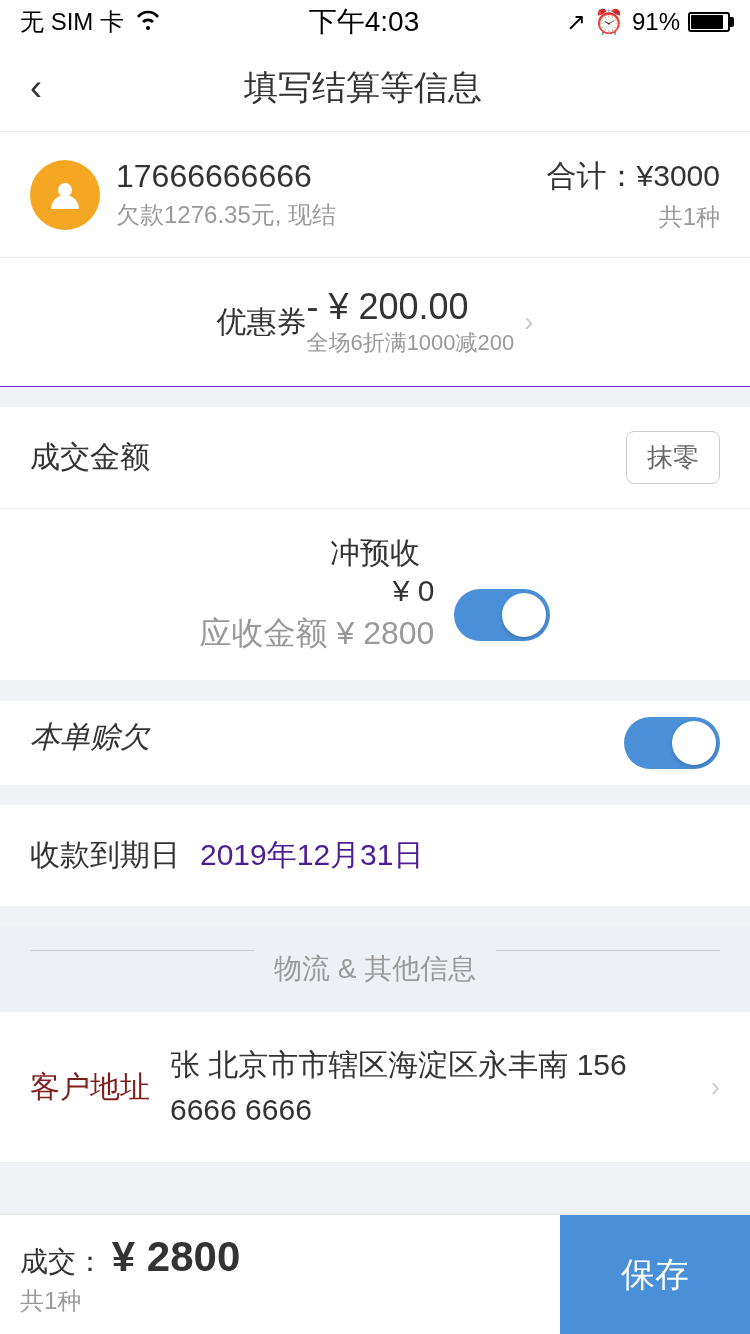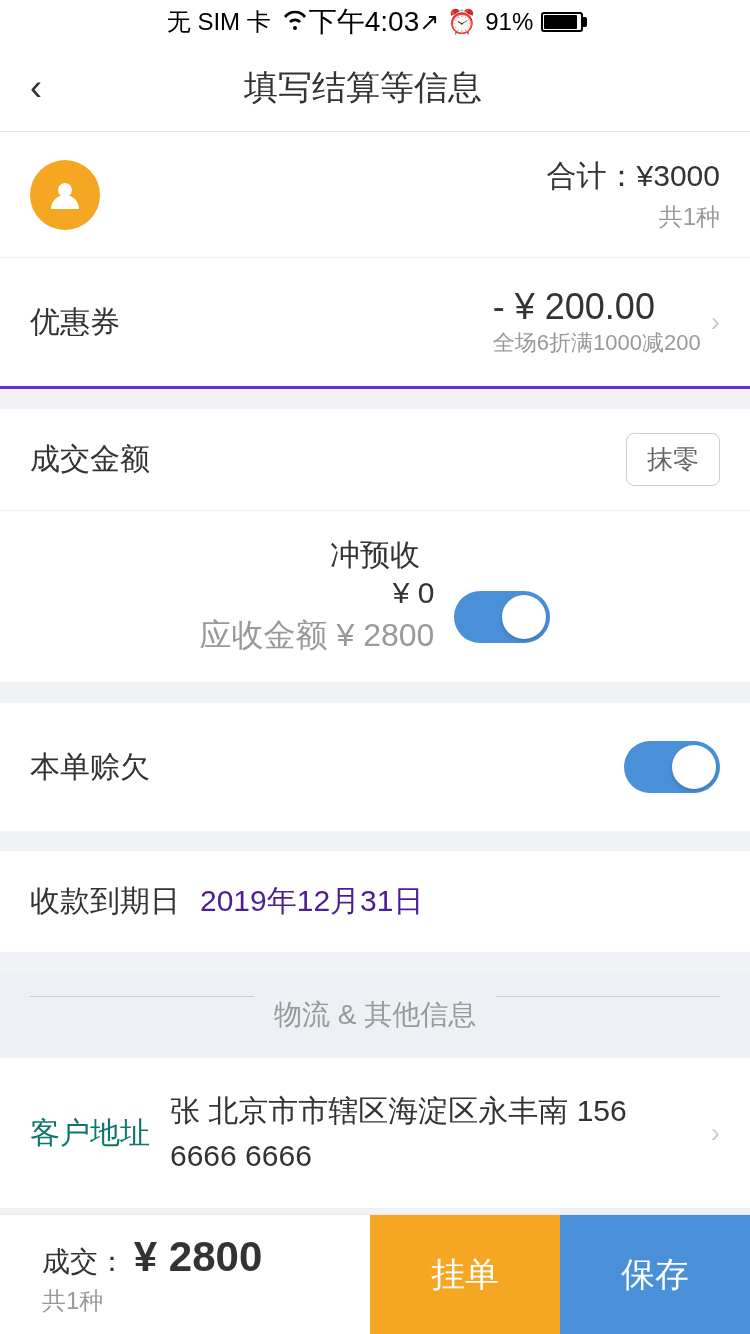--- a/index.html
+++ b/index.html
@@ -13,21 +13,21 @@
       color: #333;
       position: relative;
     }
 
     
     .status-bar {
       height: 44px;
       background: #fff;
       display: flex;
       align-items: center;
-      justify-content: center;
+      justify-content: space-between;
       padding: 0 20px;
       font-size: 24px;
       color: #000;
     }
     .status-left { display: flex; align-items: center; gap: 10px; }
     .status-center { font-size: 28px; font-weight: 500; }
     .status-right { display: flex; align-items: center; gap: 8px; font-size: 24px; }
     .battery-icon {
       width: 42px; height: 20px; border: 2px solid #000; border-radius: 3px; position: relative; display: inline-block;
     }
@@ -90,23 +90,23 @@
     .total-count { font-size: 24px; color: #999; margin-top: 4px; }
 
     
     .section-gap { height: 20px; background: #f0f2f5; }
 
     
     .coupon-row {
       display: flex;
       align-items: center;
       padding: 28px 30px;
-      justify-content: space-between;
-      background: #fff;
-      border-bottom: 3px solid #6d28d9;
+      justify-content: center;
+      background: #fff;
+      border-bottom: 1px solid #6d28d9;
     }
     .coupon-label { font-size: 30px; color: #333; }
     .coupon-right { display: flex; align-items: center; gap: 10px; }
     .coupon-discount { font-size: 36px; color: #333; font-weight: 500; }
     .coupon-desc { font-size: 22px; color: #999; text-align: right; }
     .chevron-icon { color: #ccc; font-size: 28px; }
 
     
     .amount-row {
       display: flex;
@@ -153,24 +153,24 @@
       width: 44px; height: 44px;
       border-radius: 50%; background: #fff;
       top: 4px; right: 4px;
       box-shadow: 0 2px 4px rgba(0,0,0,0.2);
       transition: right 0.2s;
     }
 
     
     .debt-row {
       display: flex;
-      align-items: center;
-      padding: 38px 30px;
-      background: #fff;
-      justify-content: space-between;
+      padding: 16px 30px;
+      background: #fff;
+      justify-content: space-between;
+      font-style: italic;
     }
     .debt-label { font-size: 30px; color: #333; }
 
     
     .due-date-section { background: #fff; }
     .due-date-row {
       display: flex;
       align-items: flex-start;
       padding: 30px;
       gap: 20px;
@@ -192,40 +192,40 @@
 
     
     .address-row {
       background: #fff;
       display: flex;
       align-items: center;
       padding: 30px;
       gap: 20px;
       border-bottom: 1px solid #f0f0f0;
     }
-    .address-label { font-size: 30px; color: #0f766e; min-width: 120px; }
+    .address-label { font-size: 30px; color: #7f1d1d; min-width: 120px; }
     .address-value { flex: 1; font-size: 30px; color: #333; line-height: 1.5; }
     .address-chevron { color: #ccc; font-size: 28px; }
 
     
     .bottom-space { height: 160px; background: #f0f2f5; }
 
     
     .bottom-bar {
       position: fixed;
       bottom: 0; left: 0; width: 750px;
       height: 120px;
       display: flex;
       align-items: center;
       background: #fff;
       border-top: 1px solid #e8e8e8;
     }
     .bottom-summary {
       flex: 1;
-      padding: 0 42px;
+      padding: 0 20px;
     }
     .bottom-deal { font-size: 28px; color: #333; }
     .bottom-deal-amount { font-size: 42px; font-weight: 600; color: #333; }
     .bottom-count { font-size: 24px; color: #999; margin-top: 4px; }
     .bottom-btn-hold {
       width: 190px; height: 120px;
       background: #f5a623;
       display: flex; align-items: center; justify-content: center;
       font-size: 34px; color: #fff; font-weight: 500;
       cursor: pointer;
@@ -271,20 +271,22 @@
 
 <div class="customer-row">
   <div class="customer-left">
     <div class="avatar">
       <svg width="36" height="36" viewBox="0 0 36 36" fill="white">
           <circle cx="18" cy="13" r="7"></circle>
           <path d="M4 32c0-7.7 6.3-14 14-14s14 6.3 14 14"></path>
         </svg>
     </div>
     <div class="customer-info">
+      <div class="customer-phone">17666666666</div>
+      <div class="customer-debt">欠款1276.35元, 现结</div>
     </div>
   </div>
   <div class="customer-right">
     <div class="total-amount">
       <span>合计：</span><span>¥3000</span>
     </div>
     <div class="total-count">共1种</div>
   </div>
 </div>
 
@@ -352,15 +354,14 @@
 <div class="bottom-space"></div>
 
 <div class="bottom-bar">
   <div class="bottom-summary">
     <div>
       <span class="bottom-deal">成交：</span>
       <span class="bottom-deal-amount">¥ 2800</span>
     </div>
     <div class="bottom-count">共1种</div>
   </div>
-  <div class="bottom-btn-hold">挂单</div>
   <div class="bottom-btn-save">保存</div>
 </div>
 
 </body></html>

